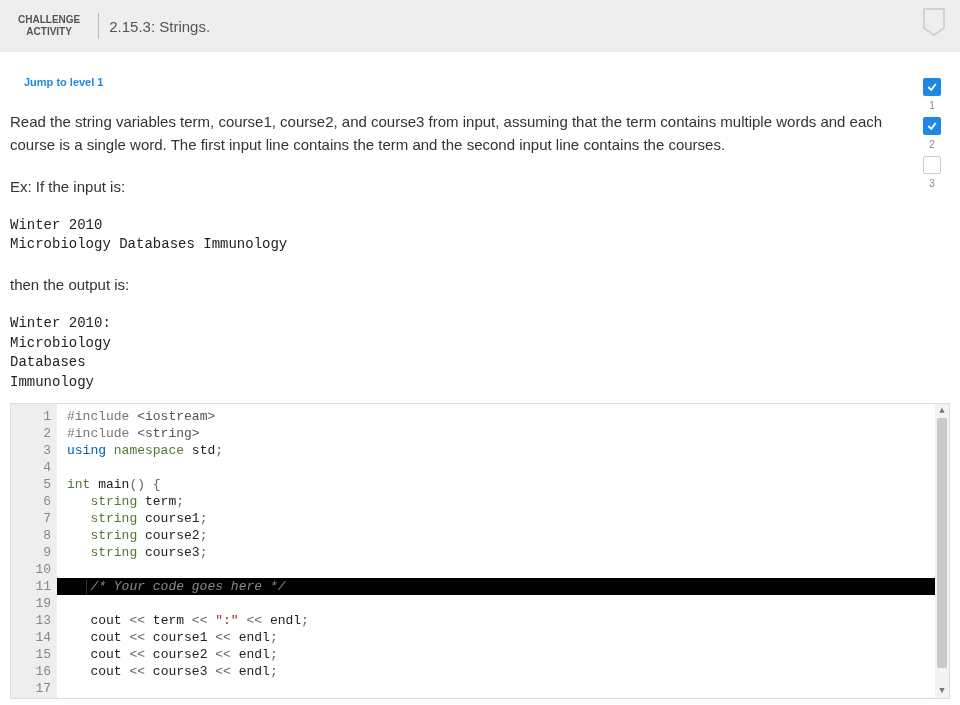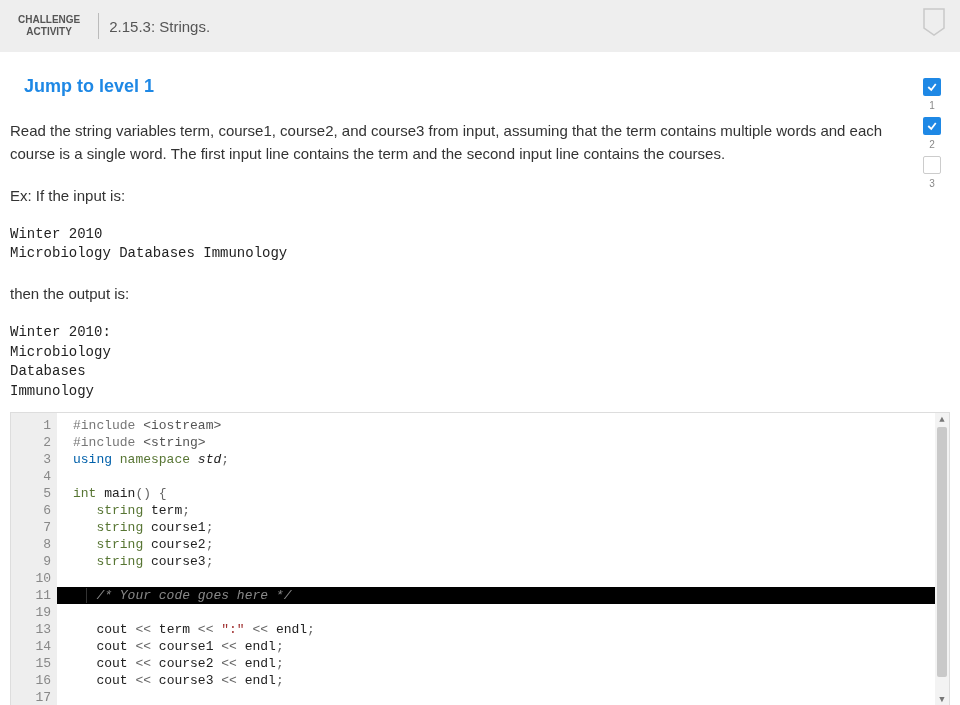--- a/index.html
+++ b/index.html
@@ -70,21 +70,21 @@
       background: #fff;
       border: 1px solid #ccc;
     }
     .progress-box svg { width: 12px; height: 12px; }
     .progress-num { font-size: 10px; color: #888; }
 
     .content { padding: 10px 10px 0 10px; position: relative; }
     .session-id { font-size: 10px; color: #bbb; margin: 12px 0 8px 0; }
     .link {
       color: #1e88e5;
-      font-size: 18px;
+      font-size: 11px;
       font-weight: bold;
       margin: 14px 0 22px 14px;
       cursor: pointer;
     }
     .desc {
       font-size: 15px;
       color: #333;
       line-height: 1.55;
       margin-bottom: 18px;
       max-width: 890px;
@@ -119,31 +119,31 @@
     .gutter div { height: 17px; line-height: 17px; }
     .code-area {
       flex: 1;
       padding: 4px 0;
       position: relative;
       overflow: hidden;
     }
     .code-line {
       height: 17px;
       line-height: 17px;
-      padding-left: 16px;
+      padding-left: 10px;
       white-space: pre;
       position: relative;
     }
     .code-line.hl { background: #000000; }
     .kw-include { color: #777; }
     .kw-string-lit { color: #555; }
     .kw-blue   { color: #0060aa; font-weight: normal; }
     .kw-type   { color: #577533; }
     .kw-ident  { color: #222; }
-    .kw-std    { color: #222; font-style: italic; }
+    .kw-std    { color: #222; }
     .kw-punct  { color: #666; }
     .kw-comment{ color: #888; font-style: italic; }
     .kw-str    { color: #a03030; }
     
     .caret {
       position: absolute;
       width: 1px;
       height: 15px;
       background: #333;
     }

